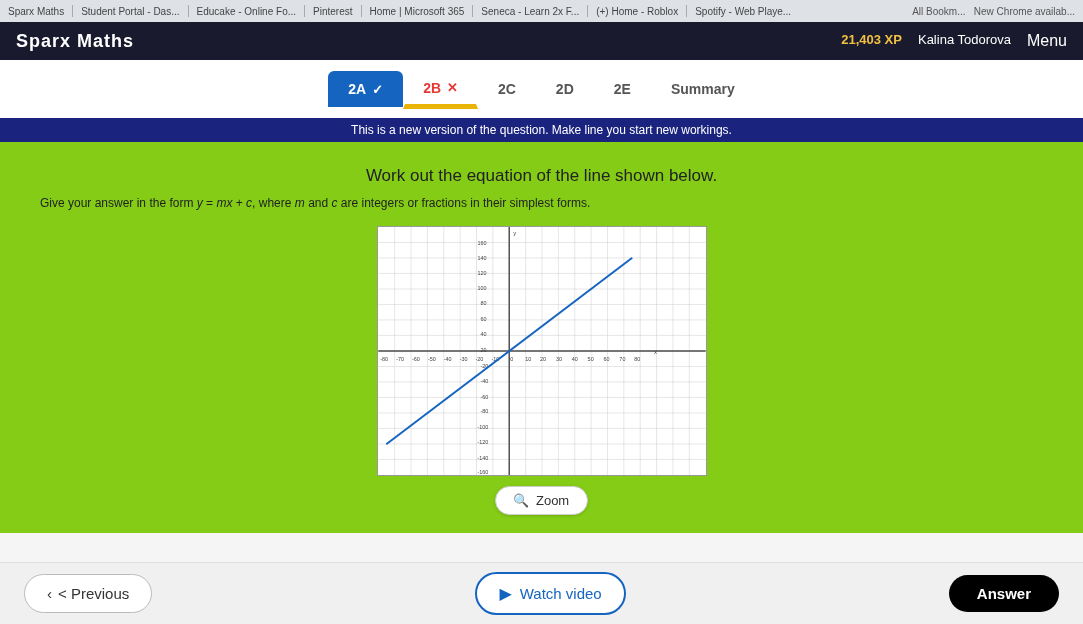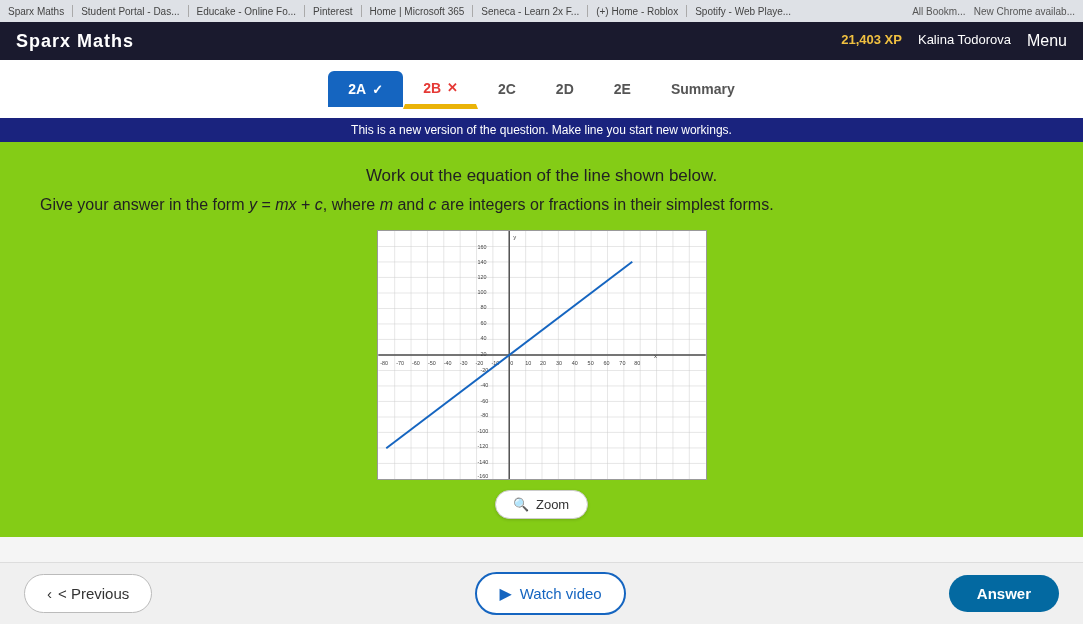--- a/index.html
+++ b/index.html
@@ -137,21 +137,21 @@
       min-height: 350px;
     }
     .question-title {
       font-size: 17px;
       font-weight: 500;
       color: #222;
       margin-bottom: 10px;
       text-align: center;
     }
     .equation-text {
-      font-size: 16px;
+      font-size: 12px;
       color: #222;
       margin-bottom: 16px;
       text-align: left;
     }
 
     
     .graph-container {
       display: flex;
       justify-content: center;
       margin-bottom: 10px;
@@ -222,21 +222,21 @@
       padding: 10px 22px;
       font-size: 15px;
       cursor: pointer;
       display: flex;
       align-items: center;
       gap: 8px;
       color: #1565c0;
       font-weight: 500;
     }
     .answer-btn {
-      background: #0369a1;
+      background: #000000;
       border: none;
       border-radius: 24px;
       padding: 10px 28px;
       font-size: 15px;
       cursor: pointer;
       color: #fff;
       font-weight: 600;
     }
 
     .video-icon {

